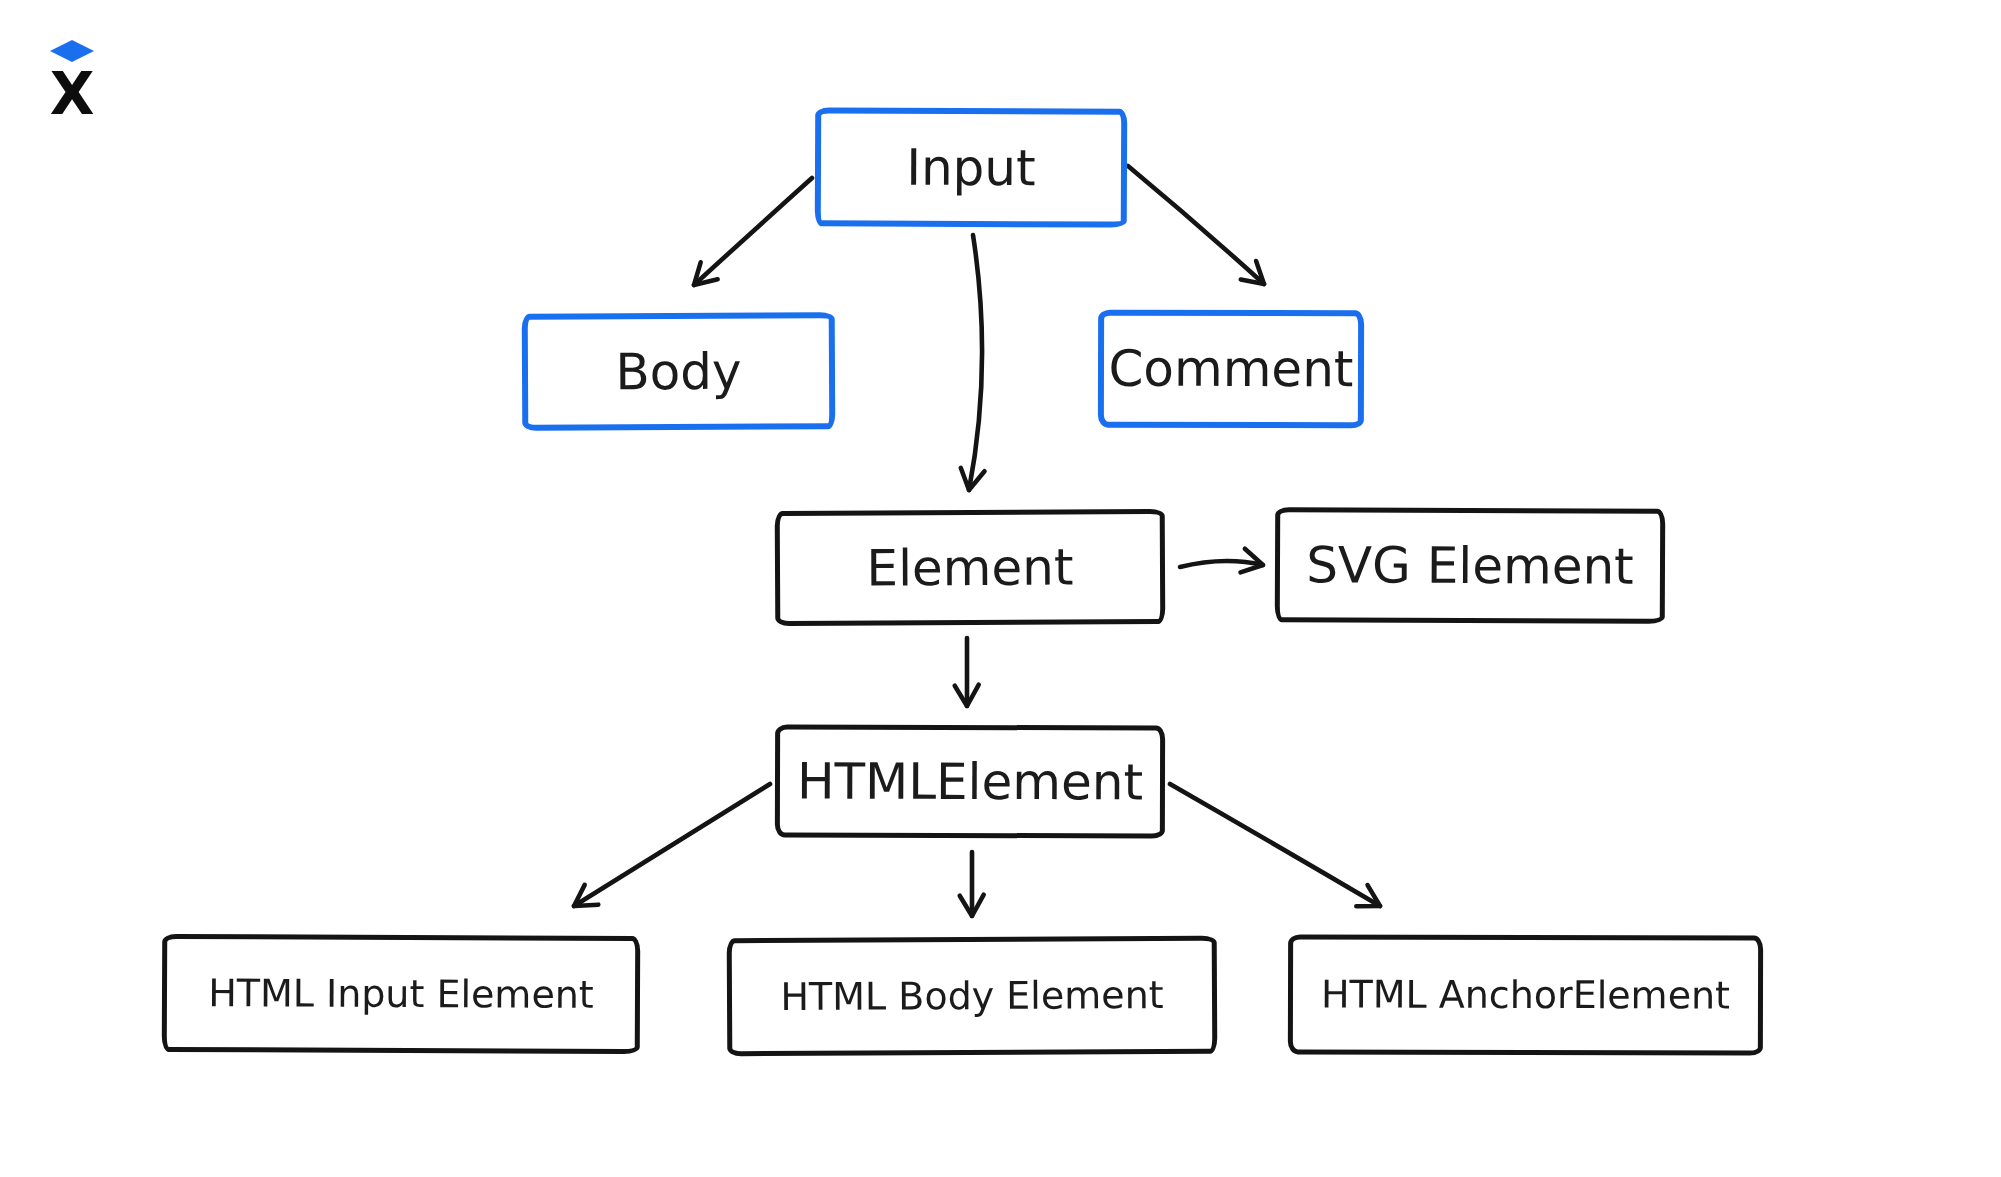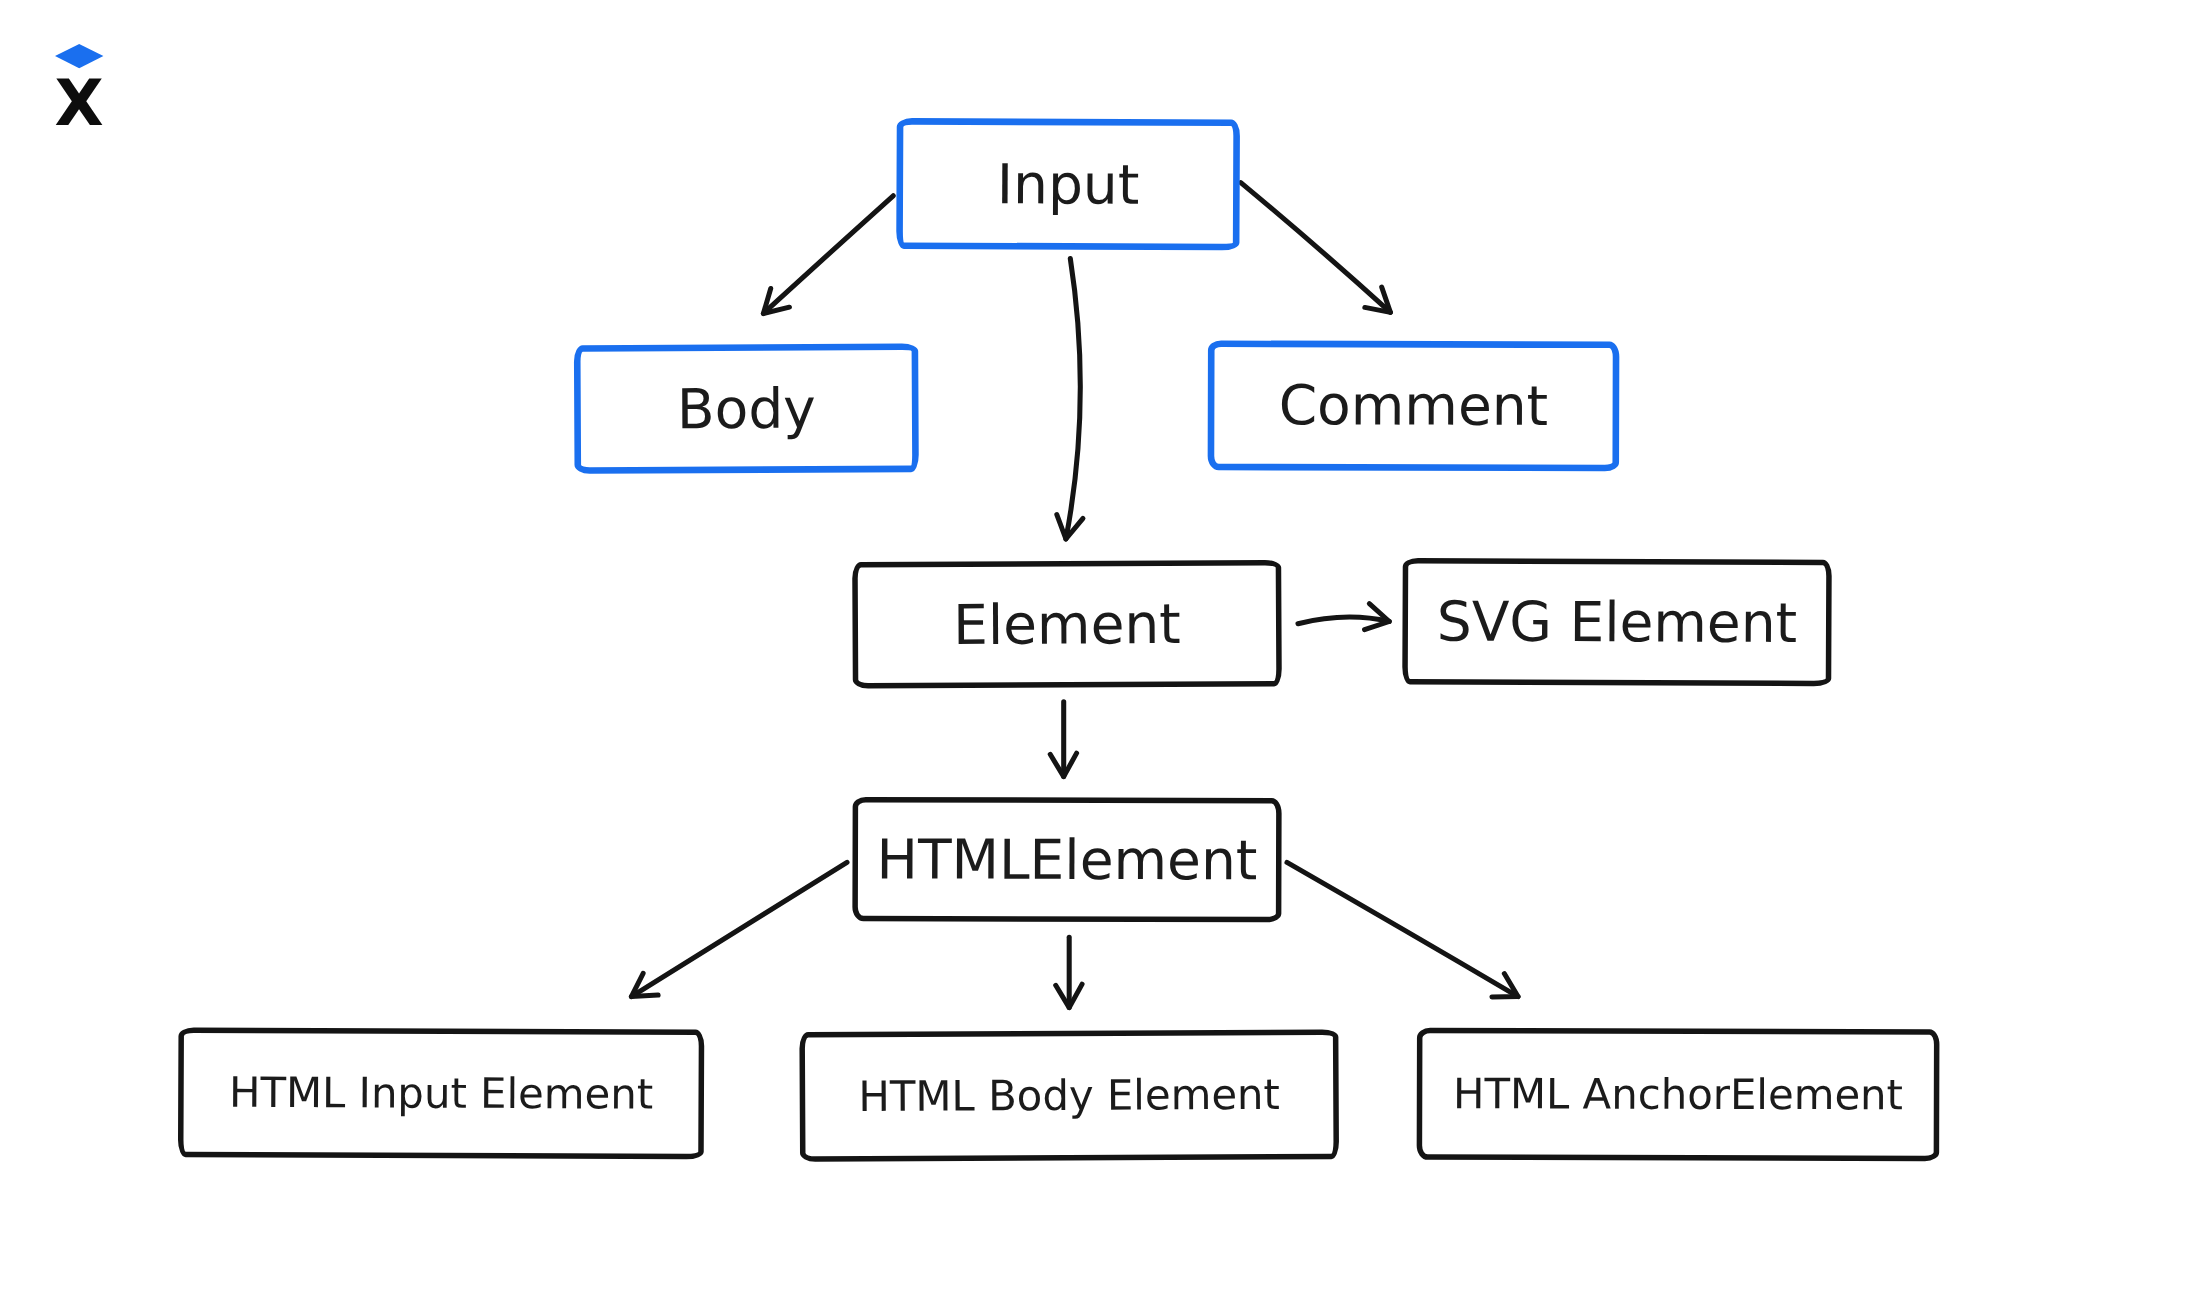--- a/index.html
+++ b/index.html
@@ -49,21 +49,21 @@
   .box.blue  { border: 6px solid #1a6fef; }
   .box.black { border: 5px solid #141414; }
 
   
   .r1 { border-radius: 14px 8px 16px 7px / 8px 15px 7px 16px; transform: rotate(0.25deg); }
   .r2 { border-radius: 8px 15px 7px 14px / 15px 7px 16px 8px; transform: rotate(-0.3deg); }
   .r3 { border-radius: 12px 9px 13px 10px / 9px 14px 8px 13px; transform: rotate(0.15deg); }
 
   .box-node        { left: 815px;  top: 108px; width: 312px; height: 119px; }
   .box-text        { left: 522px;  top: 313px; width: 313px; height: 117px; }
-  .box-comment     { left: 1098px; top: 310px; width: 374px; height: 118px; }
+  .box-comment     { left: 1098px; top: 310px; width: 266px; height: 118px; }
   .box-element     { left: 775px;  top: 510px; width: 390px; height: 115px; }
   .box-svg         { left: 1275px; top: 508px; width: 390px; height: 115px; }
   .box-htmlelement { left: 775px;  top: 725px; width: 390px; height: 113px; }
   .box-input       { left: 162px;  top: 935px; width: 478px; height: 118px; font-size: 38px; }
   .box-body        { left: 727px;  top: 937px; width: 490px; height: 118px; font-size: 38px; }
   .box-anchor      { left: 1288px; top: 935px; width: 475px; height: 120px; font-size: 38px; }
 </style>
 </head>
 <body>
 

